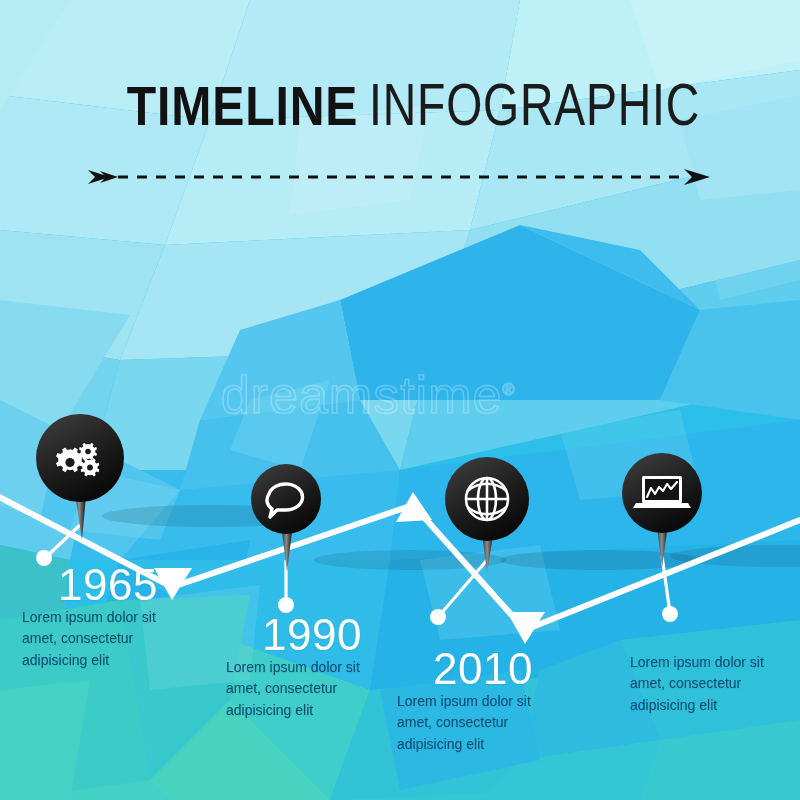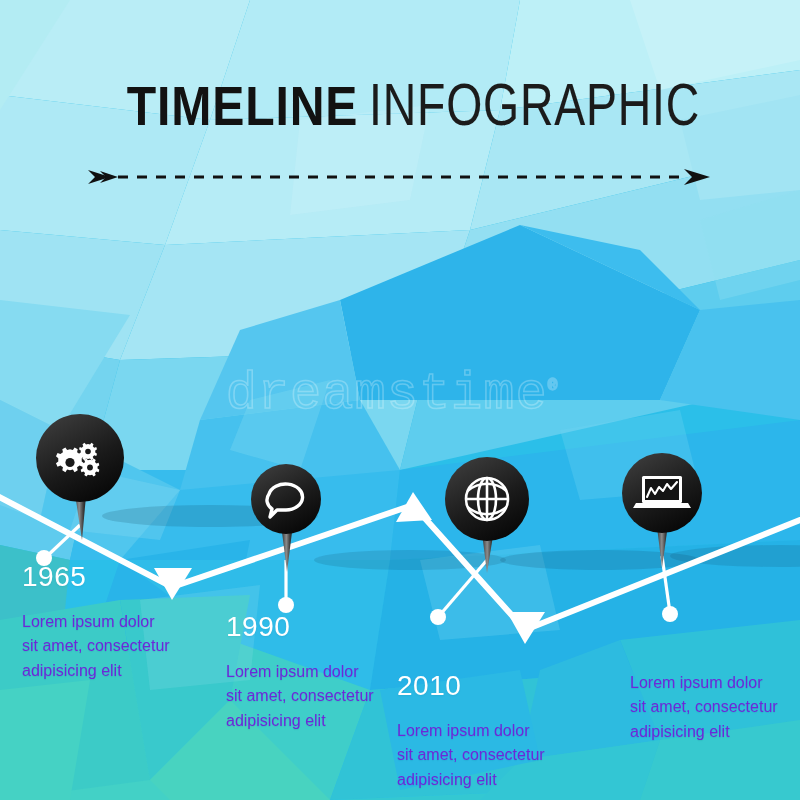--- a/index.html
+++ b/index.html
@@ -29,29 +29,28 @@
     display: block;
   }
 
   
   #watermark {
     position: absolute;
     left: 0;
     top: 365px;
     width: 736px;
     text-align: center;
-    font-family: Liberation Mono, monospace;
+    font-family: Liberation Sans, sans-serif;
     font-size: 52px;
     letter-spacing: 1px;
     color: transparent;
     -webkit-text-stroke: 1.5px rgba(255,255,255,0.30);
     opacity: 0.85;
     pointer-events: none;
     user-select: none;
-    margin-left: 24px;
   }
   #watermark .wm-reg {
     font-size: 16px;
     vertical-align: super;
   }
 
   
   #headline {
     position: absolute;
     left: 0;
@@ -112,32 +111,33 @@
   .pin .pin-svg { width: 96px; height: 132px; display: block; }
 
   
   .entry {
     position: absolute;
     color: #ffffff;
   }
   .entry .year {
     font-family: "Liberation Sans", sans-serif;
     font-weight: 300;
-    font-size: 28px;
+    font-size: 44px;
     line-height: 1;
     letter-spacing: 0.5px;
     color: #ffffff;
     text-shadow: 0 1px 2px rgba(0,90,120,0.10);
+    margin-left: 36px;
   }
   .entry .blurb {
-    margin-top: 19px;
+    margin-top: 0;
     font-family: "Liberation Sans", sans-serif;
-    font-size: 16px;
+    font-size: 14px;
     line-height: 1.52;
-    color: #6d28d9;
+    color: #0c4a6e;
     max-width: 150px;
     text-shadow: 0 1px 1px rgba(0,80,110,0.10);
   }
 </style>
 </head>
 <body>
 
 <div id="poster">
 
   <svg id="bg-poly" viewBox="0 0 800 800" preserveAspectRatio="none">
@@ -393,21 +393,21 @@
   <div class="entry" style="left:22px; top:563px;">
     <div class="year">1965</div>
     <div class="blurb">Lorem ipsum dolor sit amet, consectetur adipisicing elit</div>
   </div>
 
   <div class="entry" style="left:226px; top:613px;">
     <div class="year">1990</div>
     <div class="blurb">Lorem ipsum dolor sit amet, consectetur adipisicing elit</div>
   </div>
 
-  <div class="entry" style="left:397px; top:672px;">
+  <div class="entry" style="left:397px; top:647px;">
     <div class="year">2010</div>
     <div class="blurb">Lorem ipsum dolor sit amet, consectetur adipisicing elit</div>
   </div>
 
   <div class="entry" style="left:630px; top:652px;">
     <div class="blurb">Lorem ipsum dolor sit amet, consectetur adipisicing elit</div>
   </div>
 
 </div>
 

